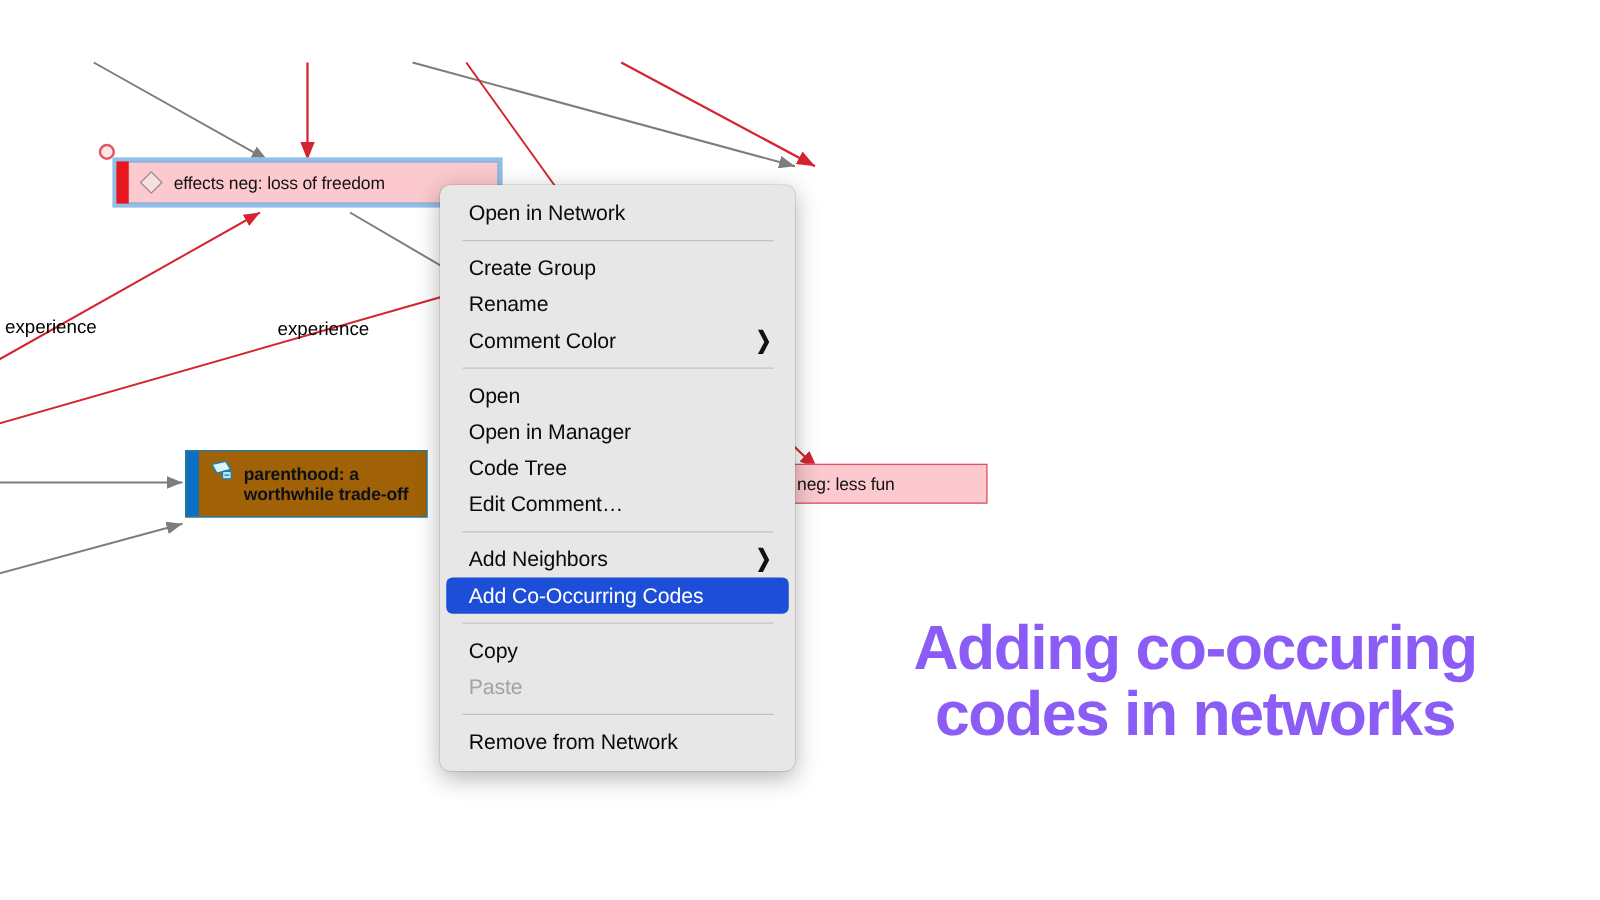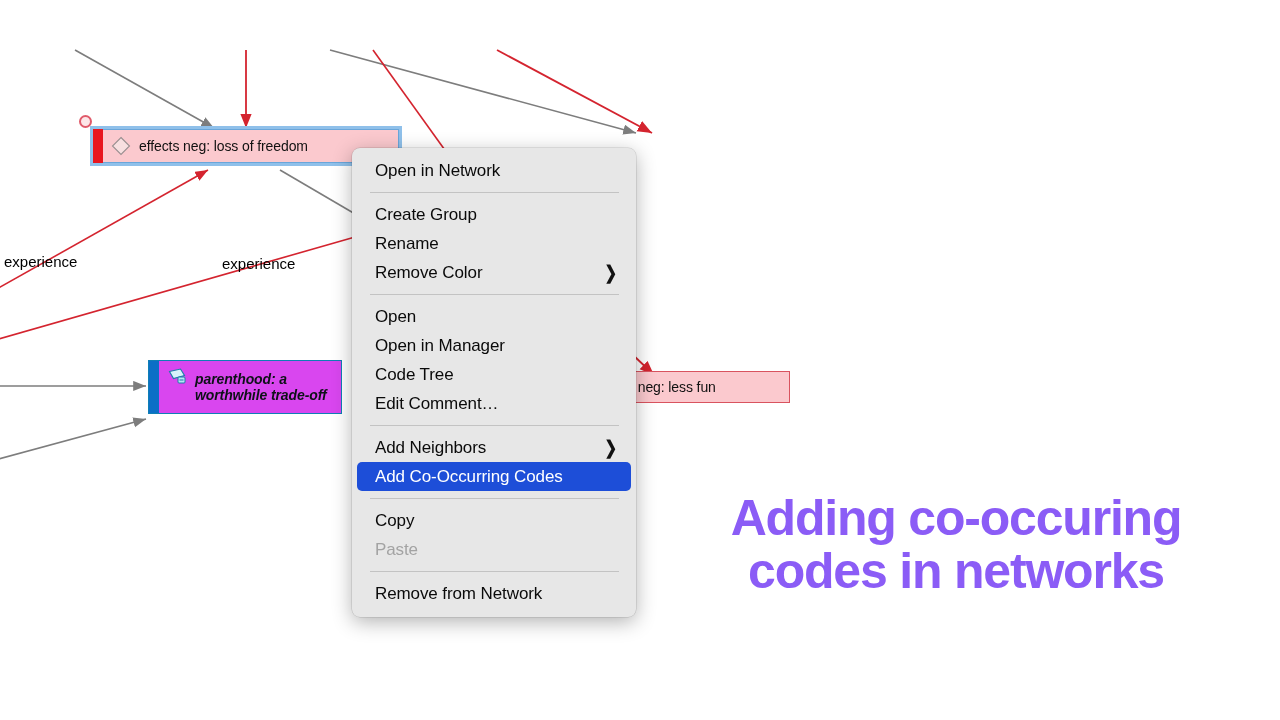--- a/index.html
+++ b/index.html
@@ -81,23 +81,22 @@
 
   
   .node.selected {
     border: 3px solid #8fc0ea;
     background: #fbc9ce;
     box-shadow: 0 0 0 1px #6aa6da inset;
   }
 
   
   .node.memo {
-    background: #d946ef;
+    background: #a16207;
     border: 1px solid #0f7fb5;
-    font-style: italic;
   }
   .node.memo .node-bar { background: #0b6fc6; }
   .node.memo .node-label { color: #0d1117; font-weight: 700; }
 
   .sel-handle {
     position: absolute;
     width: 13px;
     height: 13px;
     border-radius: 50%;
     border: 2px solid #e05a6a;
@@ -261,21 +260,21 @@
   </div>
   <div class="menu-sep"></div>
 
   <div class="menu-item">
     <span class="mi-label">Create Group</span>
   </div>
   <div class="menu-item">
     <span class="mi-label">Rename</span>
   </div>
   <div class="menu-item">
-    <span class="mi-label">Remove Color</span>
+    <span class="mi-label">Comment Color</span>
     <span class="chevron">❯</span>
   </div>
   <div class="menu-sep"></div>
 
   <div class="menu-item">
     <span class="mi-label">Open</span>
   </div>
   <div class="menu-item">
     <span class="mi-label">Open in Manager</span>
   </div>

